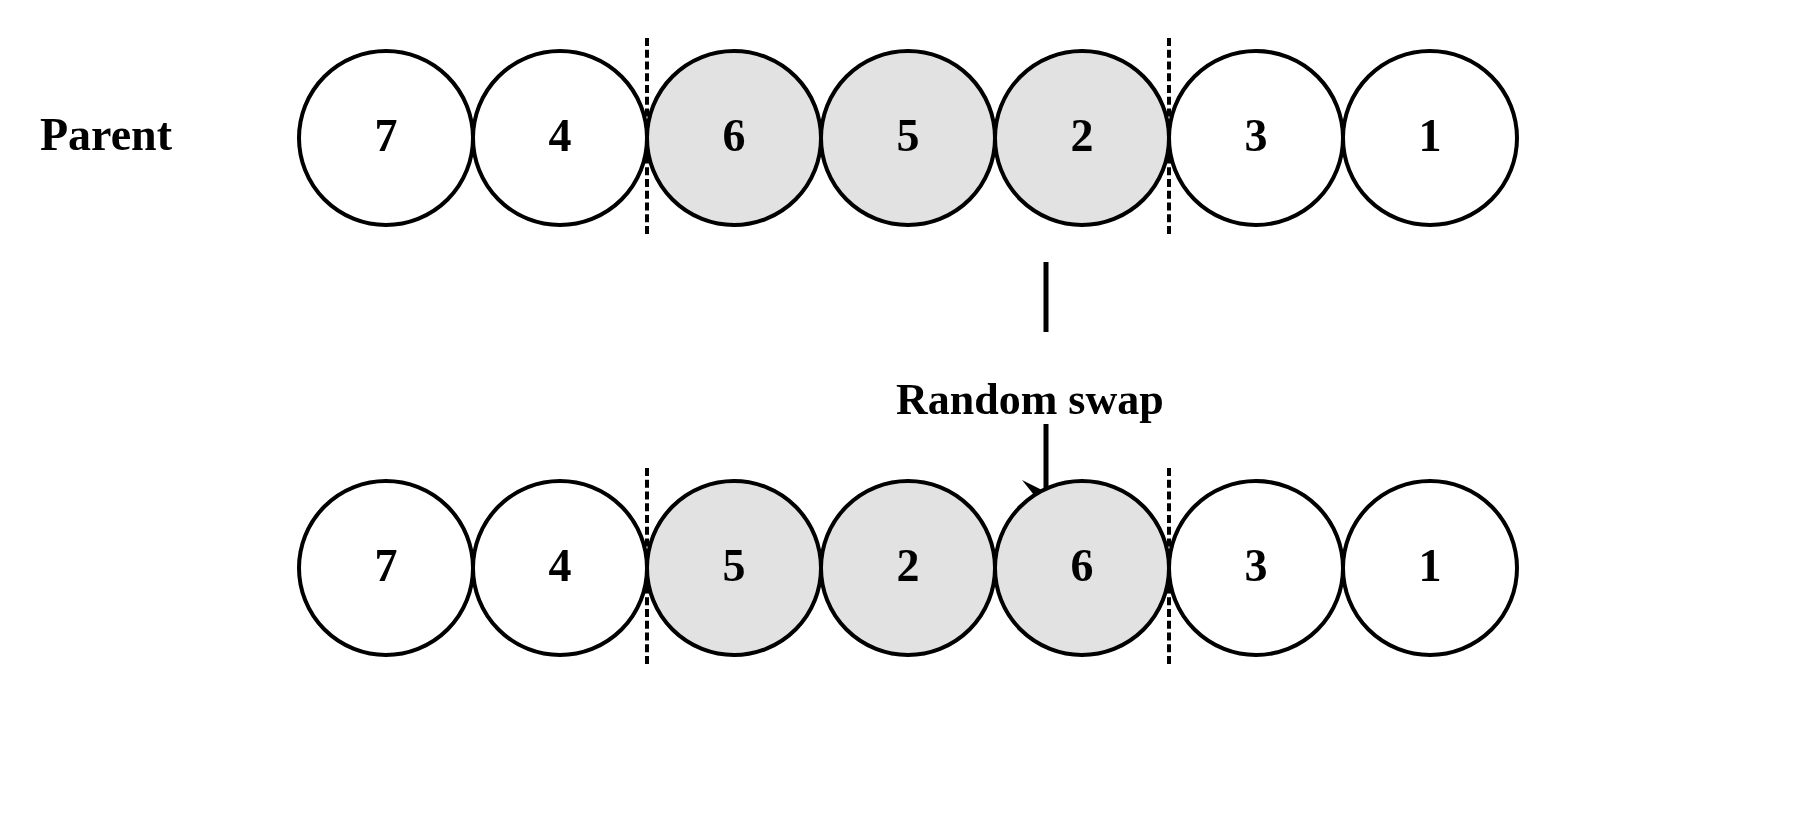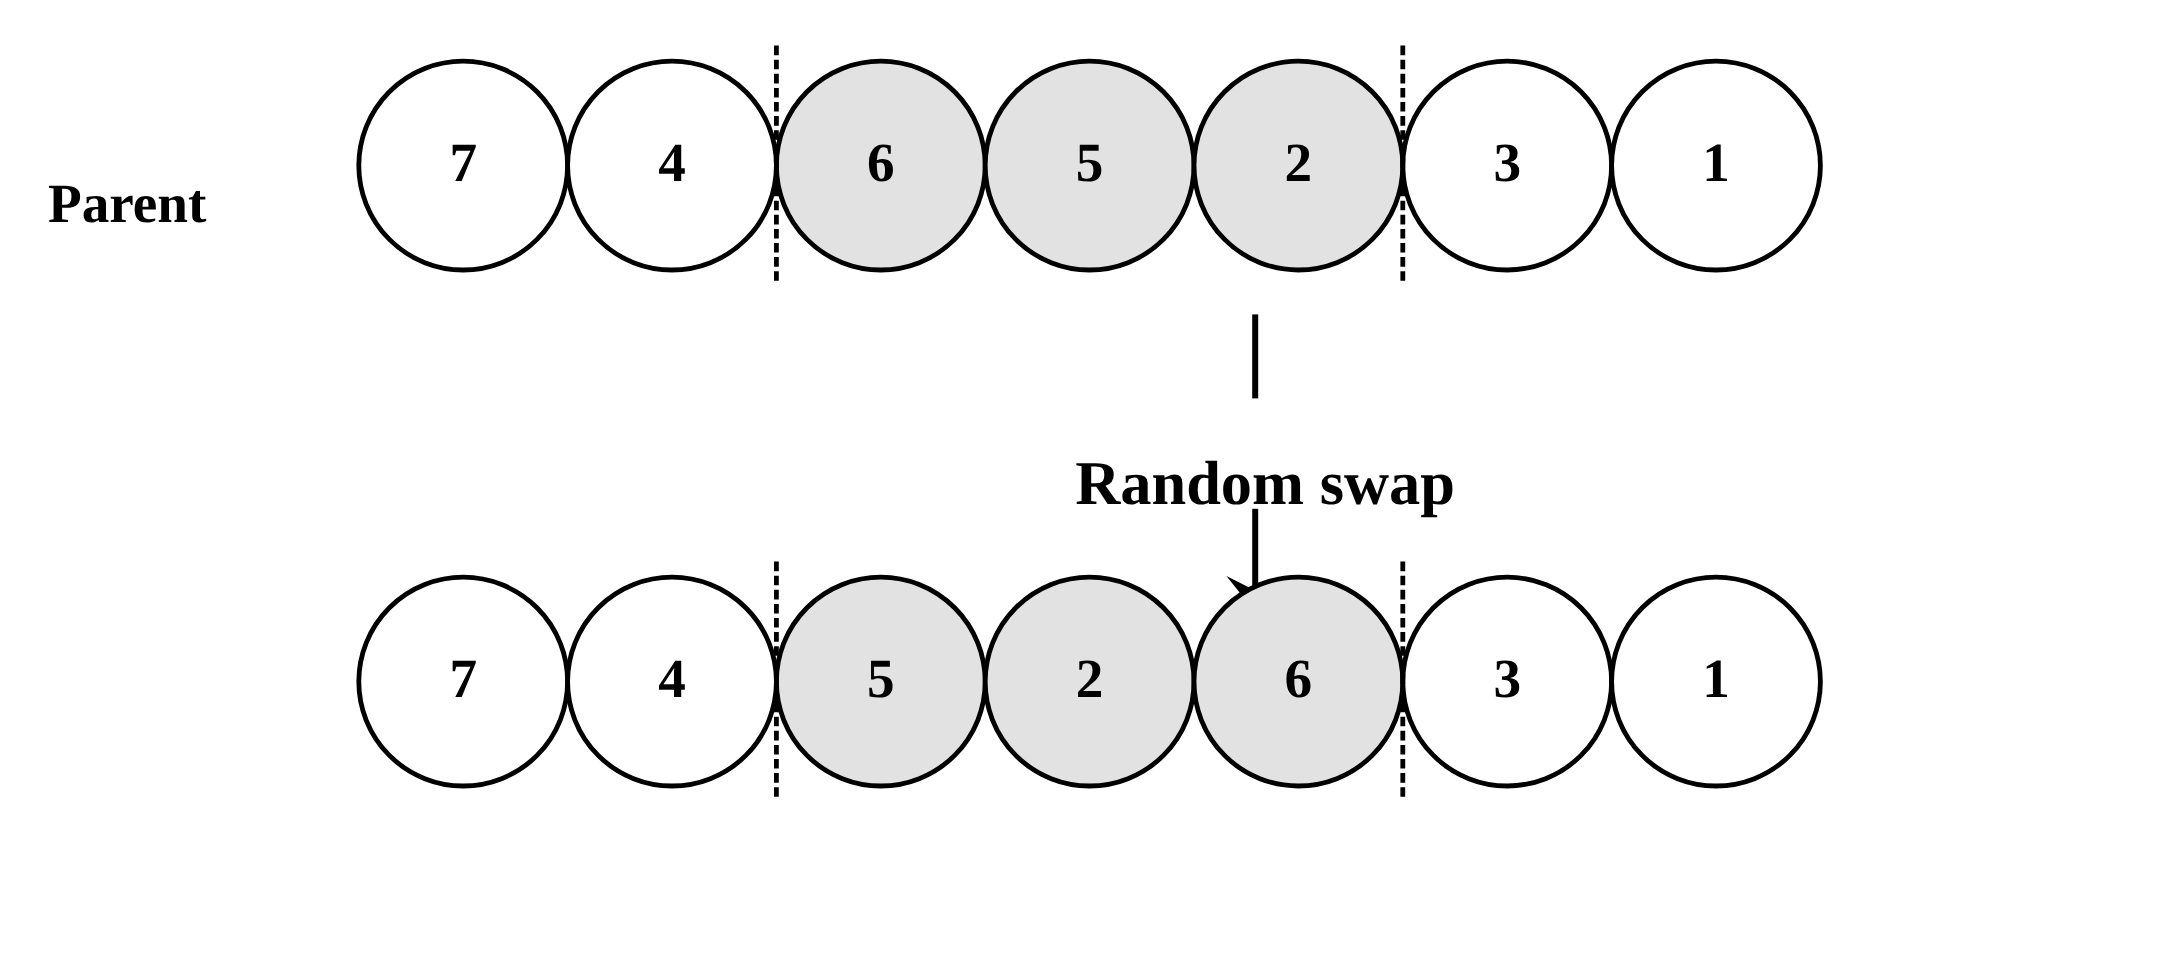--- a/index.html
+++ b/index.html
@@ -27,21 +27,20 @@
 
   .row-label {
     position: absolute;
     font-family: "Liberation Serif", "DejaVu Serif", serif;
     font-weight: bold;
     font-size: 46px;
     line-height: 1;
     color: #000000;
     white-space: nowrap;
     text-align: right;
-    margin-top: 35px;
   }
 
   .chain {
     position: absolute;
     height: 200px;
   }
 
   .node {
     position: absolute;
     box-sizing: border-box;
@@ -67,21 +66,21 @@
   .divider {
     position: absolute;
     width: 0;
     border-left: 4px dashed #000000;
   }
 
   .swap-label {
     position: absolute;
     font-family: "Liberation Serif", "DejaVu Serif", serif;
     font-weight: bold;
-    font-size: 52px;
+    font-size: 44px;
     line-height: 1;
     white-space: nowrap;
     color: #000000;
     background: #ffffff;
     padding: 0 4px;
   }
 
   svg.arrow-svg {
     position: absolute;
     overflow: visible;

